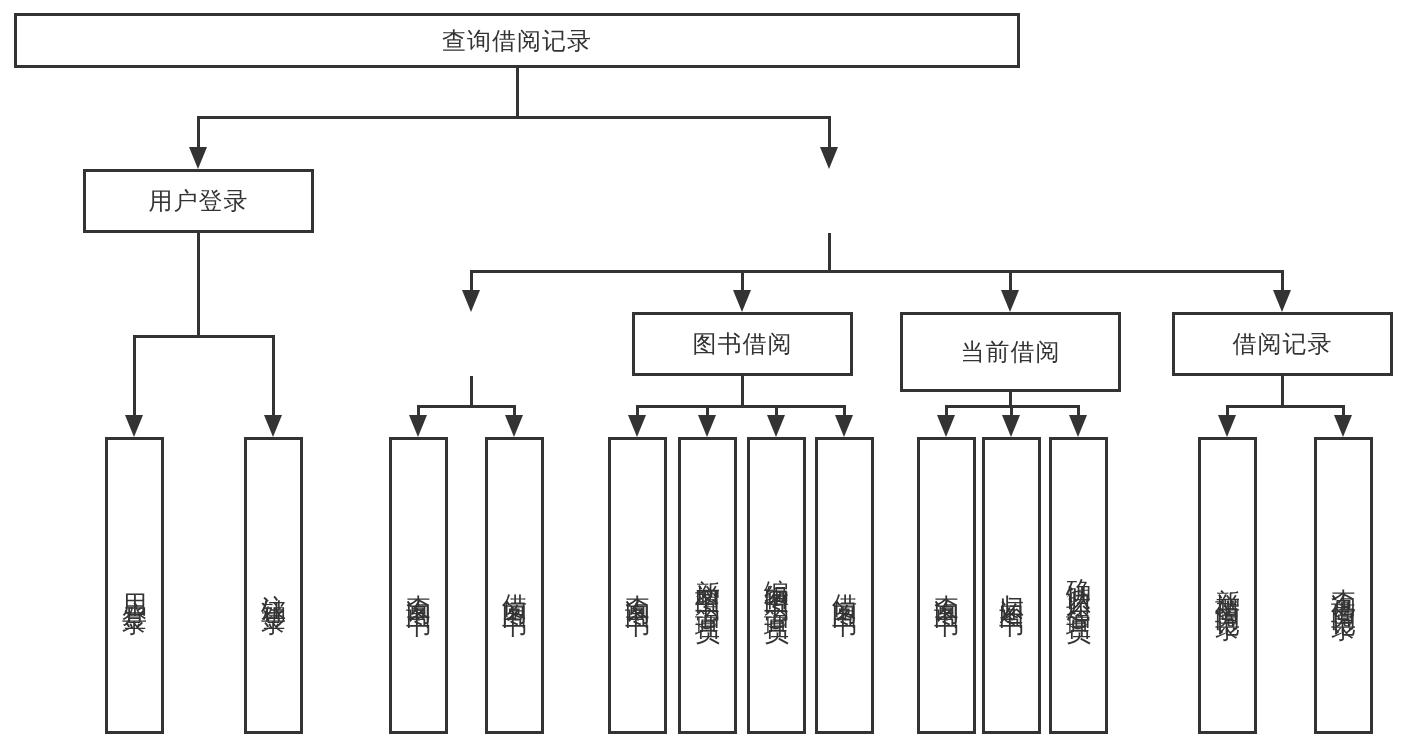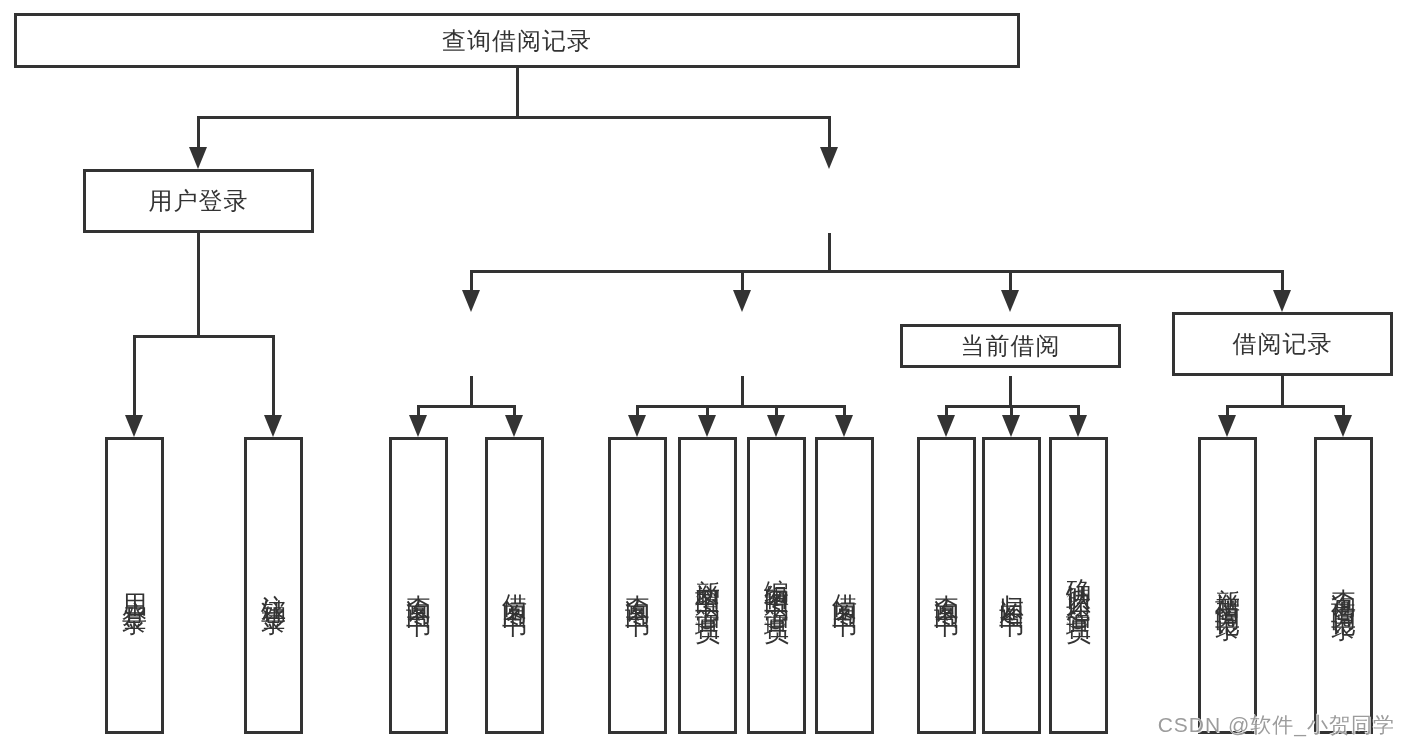--- a/index.html
+++ b/index.html
@@ -95,21 +95,24 @@
   <div class="hline" style="left:470px;top:270px;width:814px"></div>
   <div class="vline" style="left:470px;top:270px;height:22px"></div>
   <div class="vline" style="left:741px;top:270px;height:22px"></div>
   <div class="vline" style="left:1009px;top:270px;height:22px"></div>
   <div class="vline" style="left:1281px;top:270px;height:22px"></div>
   <div class="arrow" style="left:462px;top:290px"></div>
   <div class="arrow" style="left:733px;top:290px"></div>
   <div class="arrow" style="left:1001px;top:290px"></div>
   <div class="arrow" style="left:1273px;top:290px"></div>
 
-  <div class="box h" style="left:900px;top:324px;width:221px;height:44px">
+  <div class="box h" style="left:632px;top:312px;width:221px;height:64px">
+    <span>图书借阅</span>
+  </div>
+  <div class="box h" style="left:900px;top:312px;width:221px;height:80px">
     <span>当前借阅</span>
   </div>
   <div class="box h" style="left:1172px;top:312px;width:221px;height:64px">
     <span>借阅记录</span>
   </div>
 
   <div class="vline" style="left:470px;top:376px;height:31px"></div>
   <div class="hline" style="left:417px;top:405px;width:99px"></div>
   <div class="vline" style="left:417px;top:405px;height:12px"></div>
   <div class="vline" style="left:513px;top:405px;height:12px"></div>
@@ -180,15 +183,14 @@
     <span>确认归还（管理员）</span>
   </div>
 
   <div class="box v" style="left:1198px;top:437px;width:59px;height:297px">
     <span>新增借阅记录</span>
   </div>
   <div class="box v" style="left:1314px;top:437px;width:59px;height:297px">
     <span>查询借阅记录</span>
   </div>
 
-  <div class="watermark">CSDN @软件_小贺同学</div>
 
 </div>
 
 </body></html>

